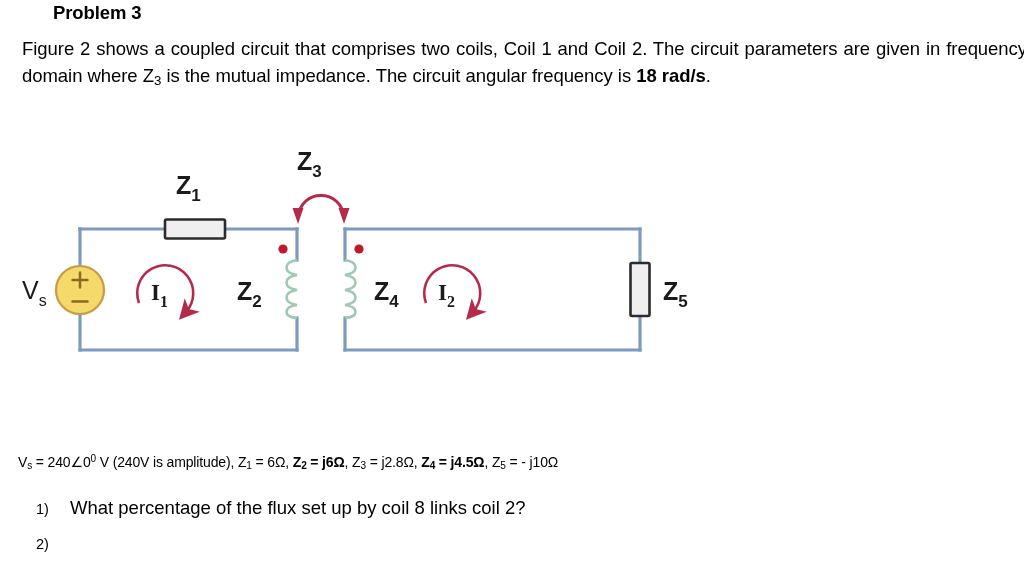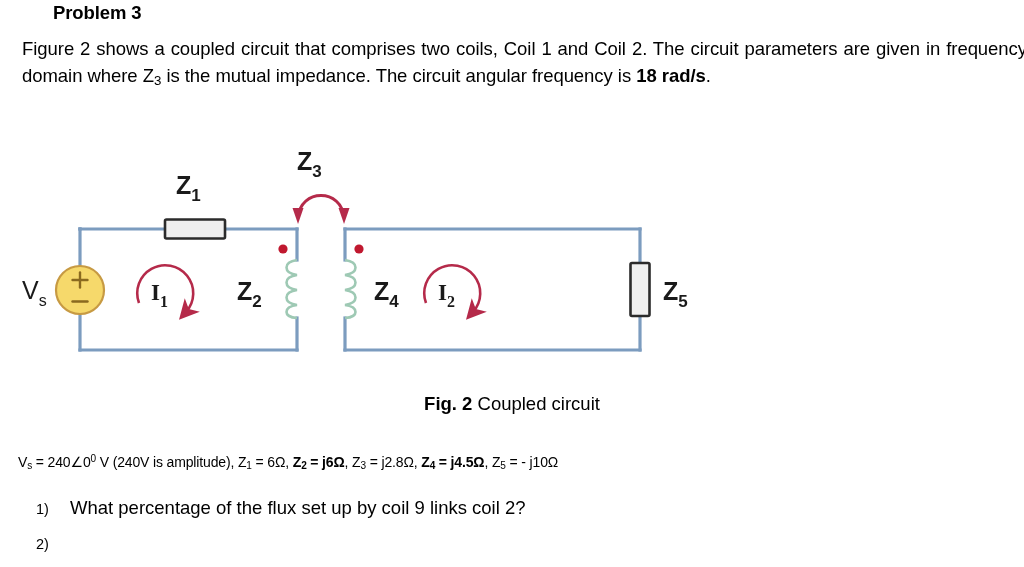--- a/index.html
+++ b/index.html
@@ -228,32 +228,28 @@
       <g>
         <path d="M426,163 A28,28 0 1 1 473,172" stroke="#b52a4a" stroke-width="2.6" fill="none" marker-end="url(#arrowRed)"></path>
       </g>
       <text x="438" y="160" font-family="'Liberation Serif', serif" font-size="23" font-weight="bold" fill="#1a1a1a">
         <tspan>I</tspan><tspan dy="7" font-size="16">2</tspan>
       </text>
 
     </svg>
   </div>
 
-  <div class="fig-caption">
-    <b>Fig. 2</b>
-    <span>Coupled circuit</span>
-  </div>
 
   <div class="values-line">
     <span id="values-rich"><span>V</span><span class="sub">s</span><span> = 240∠0</span><span class="sup">0</span><span> V (240V is amplitude), Z</span><span class="sub">1</span><span> = 6Ω,  </span><span style="font-weight: bold;">Z</span><span class="sub" style="font-weight: bold;">2</span><span style="font-weight: bold;"> = j6Ω</span><span>,  Z</span><span class="sub">3</span><span> = j2.8Ω,  </span><span style="font-weight: bold;">Z</span><span class="sub" style="font-weight: bold;">4</span><span style="font-weight: bold;"> = j4.5Ω</span><span>,  Z</span><span class="sub">5</span><span> =  - j10Ω</span></span>
   </div>
 
   <div class="questions">
     <div class="q-row">
       <span class="q-num">1)</span>
-      <span class="q-text">What percentage of the flux set up by coil 9 links coil 2?</span>
+      <span class="q-text">What percentage of the flux set up by coil 8 links coil 2?</span>
     </div>
     <div class="q-row">
       <span class="q-num">2)</span>
     </div>
   </div>
 
 </div>
 
 </body></html>

